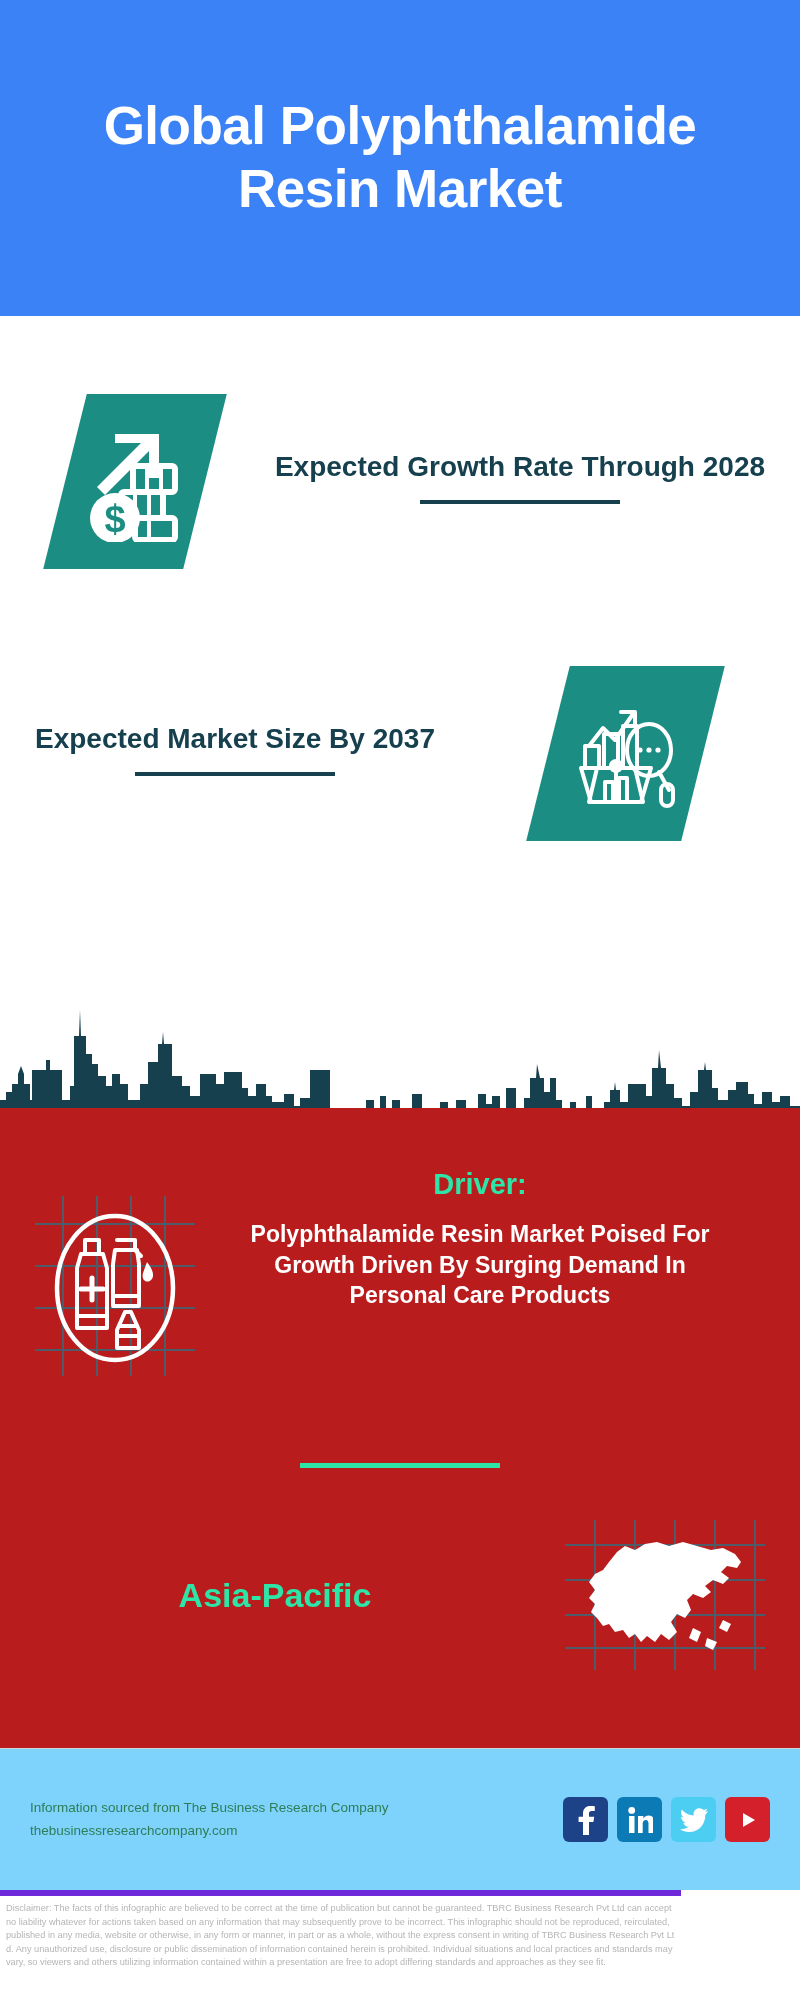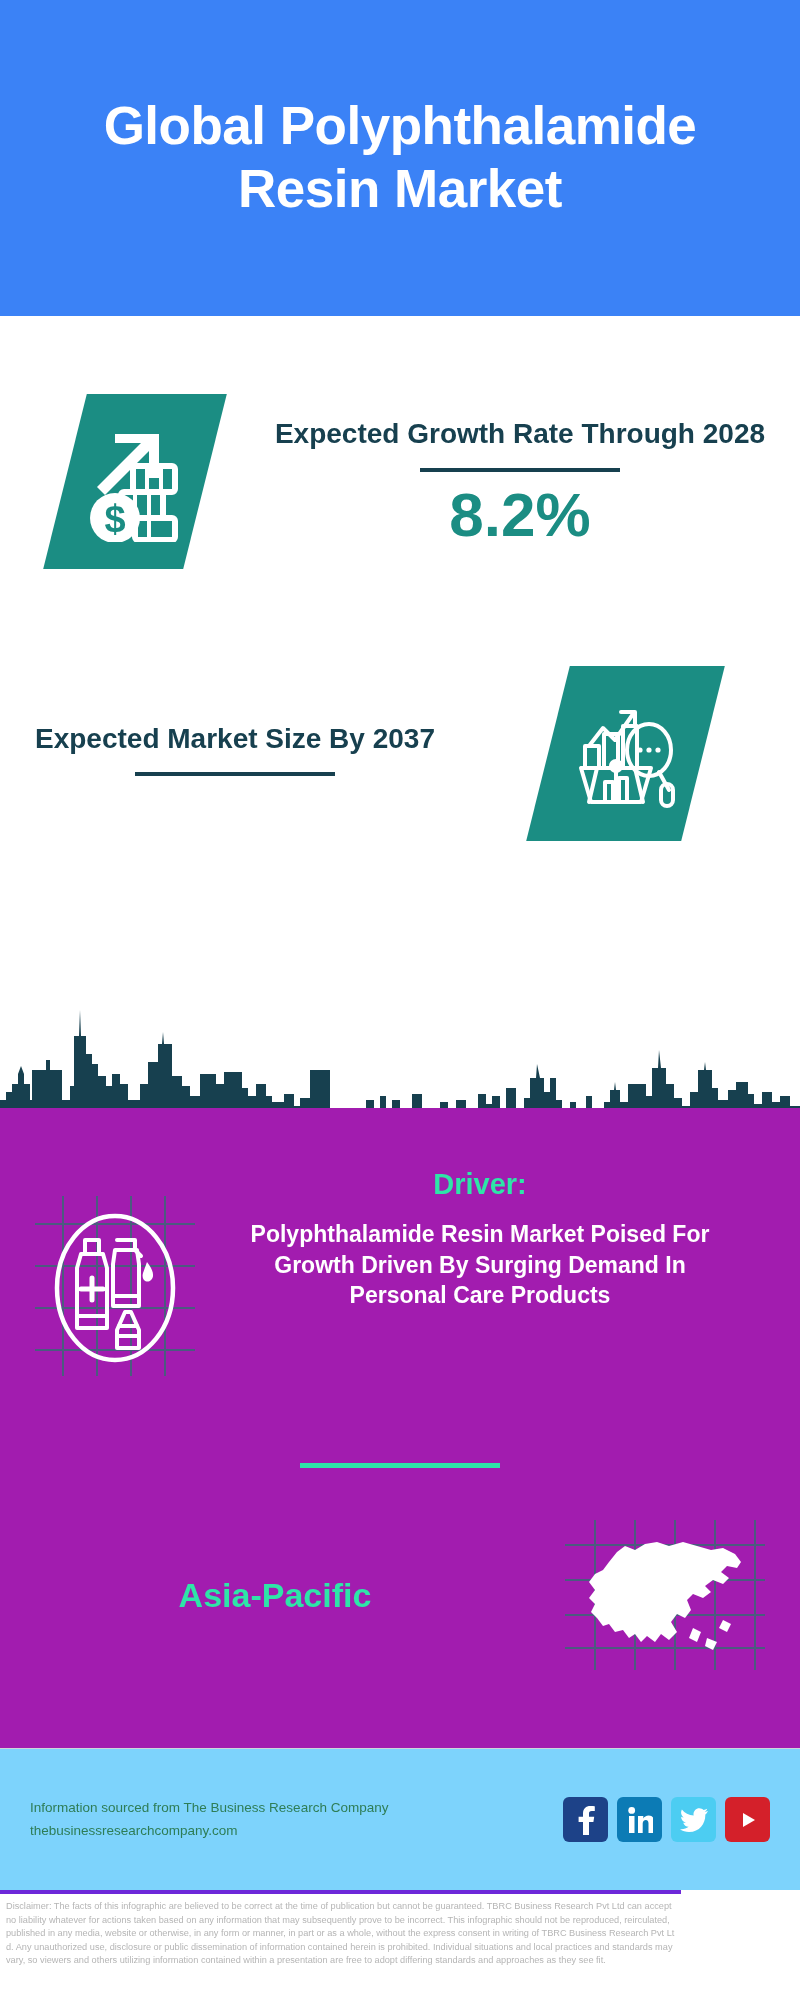--- a/index.html
+++ b/index.html
@@ -88,21 +88,21 @@
     overflow:hidden;
     background:#ffffff;
   }
   .skyline-wrap svg { display:block; width:800px; height:130px; }
 
   
   .dark {
     position:absolute;
     top:1108px; left:0;
     width:800px; height:640px;
-    background:#a21caf;
+    background:#b91c1c;
   }
 
   .driver-block {
     position:absolute;
     top:60px; left:0; width:800px;
     display:flex; align-items:flex-start;
   }
   .driver-icon-wrap { width:230px; display:flex; justify-content:center; padding-top:28px;}
   .driver-text-wrap { width:540px; padding-right:40px; }
 
@@ -180,21 +180,21 @@
   .s-li { background:#0c7bb5; }
   .s-tw { background:#4ccdf2; }
   .s-yt { background:#d4202a; }
 
   
   .disclaimer {
     position:absolute;
     top:1890px; left:0;
     width:681px;
     padding:6px 6px 0 6px;
-    border-top:4px solid #6d28d9;
+    border-top:6px solid #6d28d9;
   }
   .disclaimer p {
     color:#b5b5b5;
     font-size:9.2px;
     line-height:1.48;
     text-align:left;
     word-break:break-all;
   }
 </style>
 </head>
@@ -225,21 +225,20 @@
 
             <circle cx="34" cy="96" r="25" fill="#ffffff"></circle>
             <text x="34" y="110" text-anchor="middle" font-family="Liberation Sans, sans-serif" font-size="38" font-weight="bold" fill="#1b8d83">$</text>
           </svg>
         </div>
       </div>
     </div>
     <div class="text-wrap">
       <div class="stat-label">Expected Growth Rate Through 2028</div>
       <div class="stat-divider"></div>
-      <div class="stat-value">8.2%</div>
     </div>
   </div>
 
   <div class="stat-row row2">
     <div class="text-wrap">
       <div class="stat-label">Expected Market Size By 2037</div>
       <div class="stat-divider"></div>
     </div>
     <div class="badge-wrap">
       <div class="para para-2">

